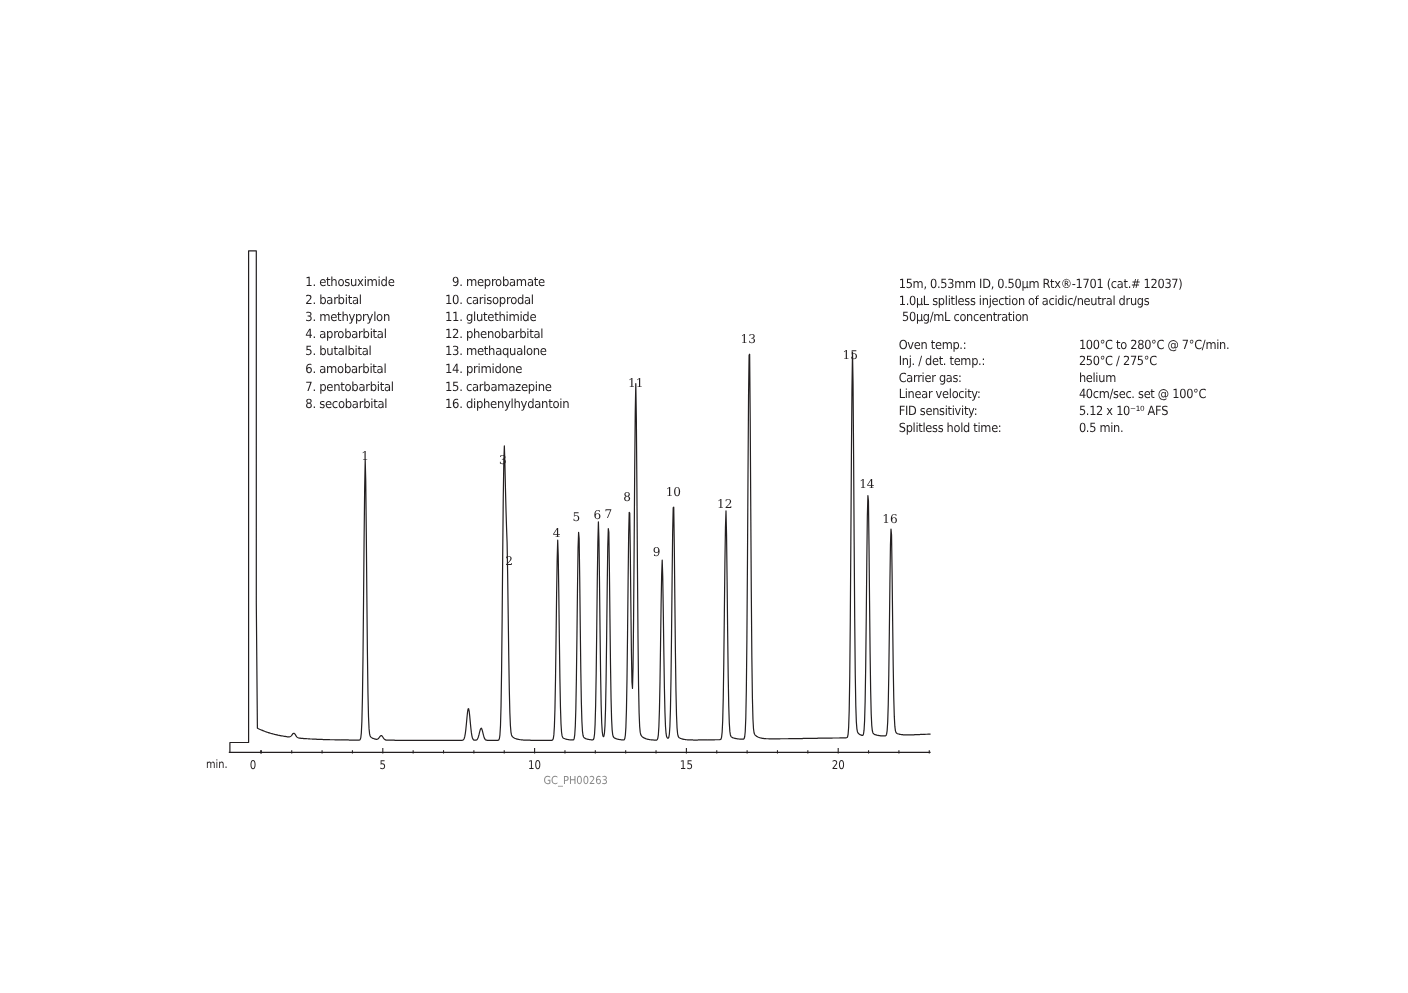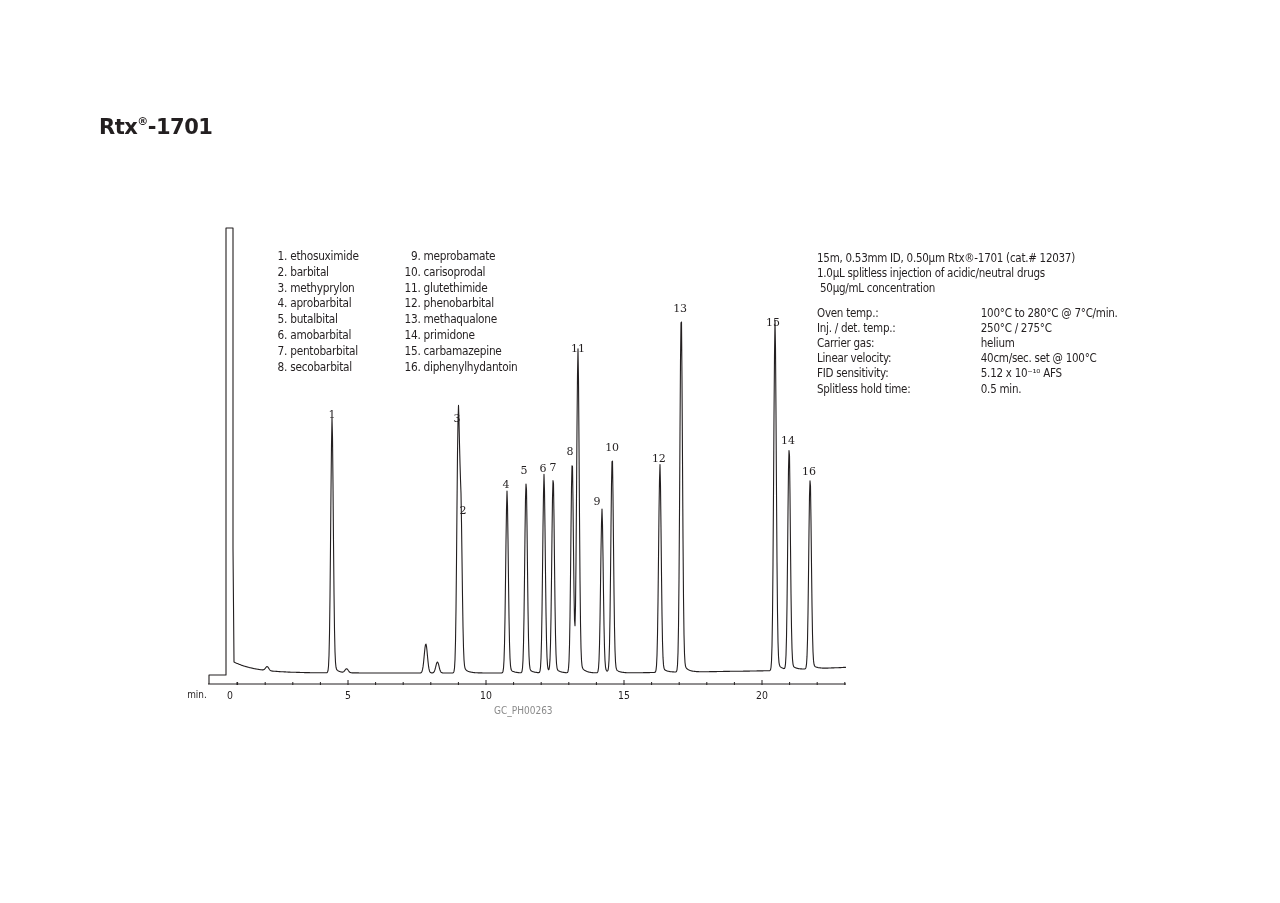--- a/index.html
+++ b/index.html
@@ -13,21 +13,20 @@
   .cond .params { margin-top:9px; }
   .cond .prow { display:flex; }
   .cond .plabel { width:182px; }
   svg.chart { position:absolute; left:0; top:0; }
   .code { position:absolute; left:494px; top:705px; font-family:"DejaVu Sans", sans-serif; font-size:10px; color:#8a8a8a; transform:scaleX(0.9); transform-origin:left top; }
 </style>
 </head>
 <body>
 
 <div class="title">
-  <div><span>Rtx</span><sup>®</sup><span>-1701</span></div>
 </div>
 
 <div class="legend" style="left:277px; top:249px;" id="legend1">
     <div class="row"><span class="num" style="width: 11px;">1.</span><span> ethosuximide</span></div>
     <div class="row"><span class="num" style="width: 11px;">2.</span><span> barbital</span></div>
     <div class="row"><span class="num" style="width: 11px;">3.</span><span> methyprylon</span></div>
     <div class="row"><span class="num" style="width: 11px;">4.</span><span> aprobarbital</span></div>
     <div class="row"><span class="num" style="width: 11px;">5.</span><span> butalbital</span></div>
     <div class="row"><span class="num" style="width: 11px;">6.</span><span> amobarbital</span></div>
     <div class="row"><span class="num" style="width: 11px;">7.</span><span> pentobarbital</span></div>

